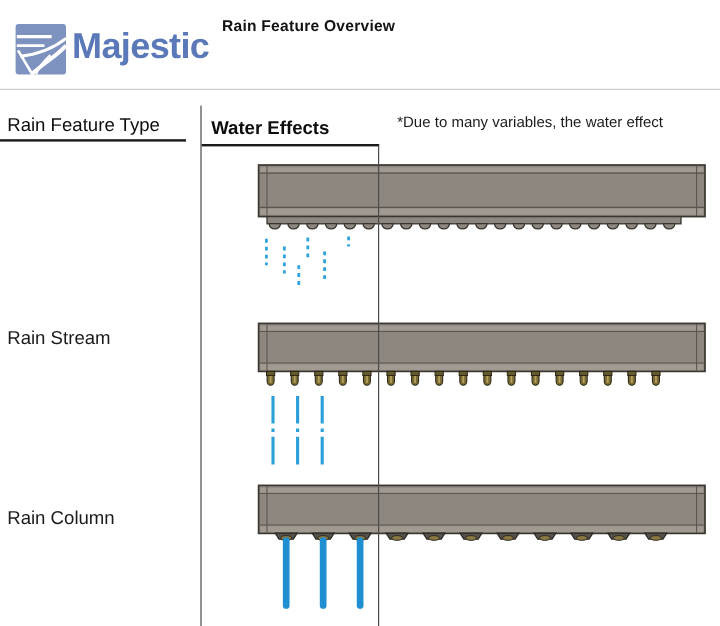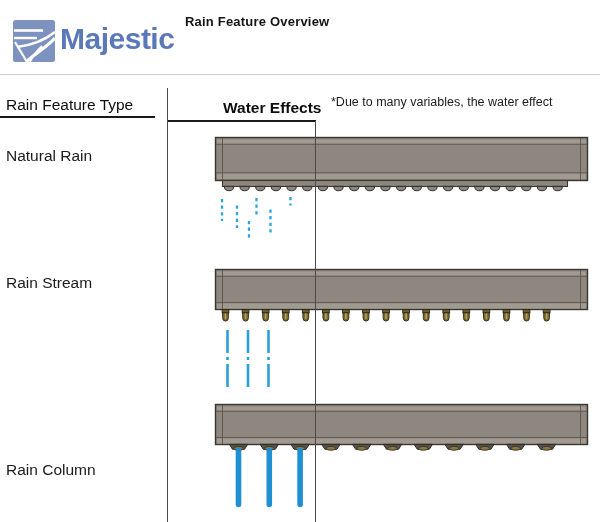--- a/index.html
+++ b/index.html
@@ -10,30 +10,30 @@
   .logo-icon{position:absolute;left:12px;top:19px;width:44px;height:44px;}
   .logo-text{position:absolute;left:60px;top:22px;font-size:30px;font-weight:bold;
              color:#5b79b8;letter-spacing:-0.5px;}
   .page-title{position:absolute;left:185px;top:14px;font-size:13px;font-weight:bold;
               color:#141414;letter-spacing:0.2px;}
   .top-divider{position:absolute;left:0;top:74px;width:600px;height:1px;background:#cccccc;}
 
   
   .col1-header{position:absolute;left:6px;top:96px;font-size:15.5px;font-weight:normal;color:#0d0d0d;}
   .col1-underline{position:absolute;left:0;top:116px;width:155px;height:2px;background:#1a1a1a;}
-  .col2-header{position:absolute;left:176px;top:99px;font-size:15.5px;font-weight:bold;color:#0d0d0d;margin-left:47px;}
+  .col2-header{position:absolute;left:176px;top:99px;font-size:15.5px;font-weight:bold;color:#0d0d0d;}
   .col2-underline{position:absolute;left:168px;top:120px;width:148px;height:2px;background:#1a1a1a;}
   .vline1{position:absolute;left:167px;top:88px;width:1px;height:434px;background:#4a4a4a;z-index:5;}
   .vline2{position:absolute;left:315px;top:121px;width:1px;height:401px;background:#4a4a4a;z-index:5;}
   .disclaimer{position:absolute;left:331px;top:95px;width:262px;font-size:12.5px;
               line-height:1.22;color:#1b1b1b;}
 
   
   .row-label{position:absolute;left:6px;font-size:15.5px;color:#1b1b1b;}
-  .row-label.r1{top:147px;} .row-label.r2{top:274px;} .row-label.r3{top:424px;margin-top:37px;}
+  .row-label.r1{top:147px;} .row-label.r2{top:274px;} .row-label.r3{top:424px;}
 
   
   .gfx{position:absolute;left:0;top:0;width:600px;height:522px;z-index:1;}
   .bar-body{fill:#8d8780;stroke:#39362f;stroke-width:1.4;}
   .bar-band{fill:#a09a91;}
   .bar-line{stroke:#5a564e;stroke-width:0.9;}
   .scallop-strip{fill:#8d8780;stroke:#39362f;stroke-width:1.1;}
   .scallop-bump{fill:#8d8780;stroke:#39362f;stroke-width:1.1;}
   .nozzle rect{fill:#6a5b2d;stroke:#2c2817;stroke-width:0.9;}
   .nozzle path{fill:#7a6a34;stroke:#2c2817;stroke-width:0.9;}
@@ -66,21 +66,20 @@
   <div class="col1-underline"></div>
   <div class="col2-header">Water Effects</div>
   <div class="col2-underline"></div>
   <div class="disclaimer">
     <span>*Due to many variables, the water effect</span><br>
   </div>
 
   <div class="vline1"></div>
   <div class="vline2"></div>
 
-  <div class="row-label r1">Natural Rain</div>
   <div class="row-label r2">Rain Stream</div>
   <div class="row-label r3">Rain Column</div>
 
   <svg class="gfx" viewBox="0 0 600 522">
     <defs>
       <symbol id="scallop" overflow="visible">
         <path class="scallop-bump" d="M-4.7,0 a4.7,4.4 0 0 0 9.4,0 z"></path>
       </symbol>
       <symbol id="nozzle" overflow="visible">
         <g class="nozzle">

